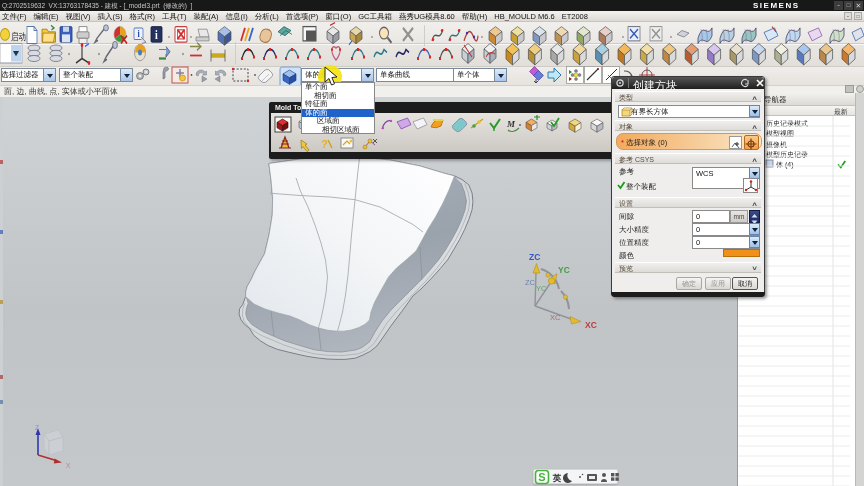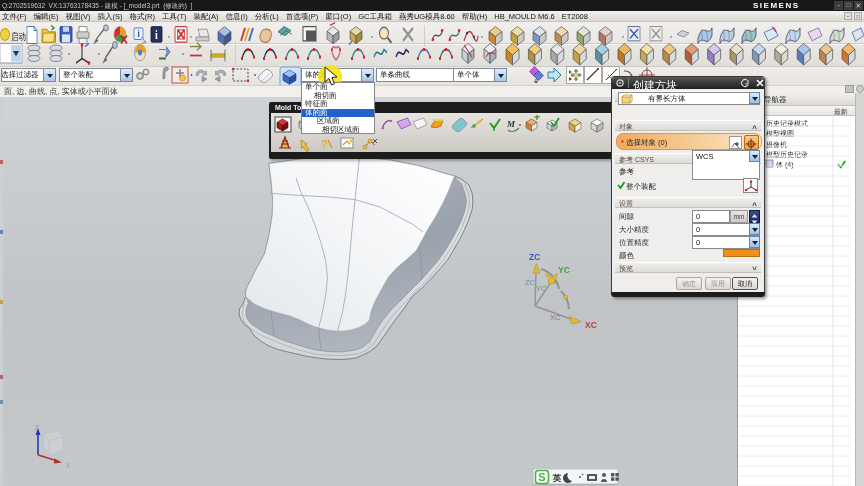--- a/index.html
+++ b/index.html
@@ -701,39 +701,39 @@
       <svg width="154" height="12" style="position:absolute;left:0;top:0">
         <circle cx="8" cy="6" r="3.1" fill="none" stroke="#ddd" stroke-width="1.2"></circle>
         <circle cx="8" cy="6" r="0.9" fill="#ddd"></circle>
         <rect x="16" y="1" width="1" height="10" fill="#777"></rect>
         <path d="M135,3 a3.5,3.5 0 1 0 1,5 M136,3 v4 h-3" stroke="#ddd" stroke-width="1.1" fill="none"></path>
         <path d="M145,3 l6,6 m0,-6 l-6,6" stroke="#fff" stroke-width="1.6"></path>
       </svg>
       <span style="position:absolute;left:21px;top:1px;font-size:11px">创建方块</span>
     </div>
     <div class="sect" style="top:14px">类型<span class="chev">˄</span></div>
-    <div class="dfield" style="left:6px;top:15px;width:142px;height:13px;padding-left:29px">有界长方体<svg width="12" height="11" style="position:absolute;left:2px;top:0.5px">
+    <div class="dfield" style="left:6px;top:28px;width:142px;height:13px;padding-left:12px">有界长方体<svg width="12" height="11" style="position:absolute;left:2px;top:0.5px">
         <rect x="1" y="3" width="8" height="6" fill="#f2d878" stroke="#b8881a" stroke-width="0.8"></rect>
         <path d="M1,3 l2,-2 h8 v6 l-2,2 M9,3 l2,-2" fill="none" stroke="#b8881a" stroke-width="0.8"></path>
       </svg><span class="dbtn-blue" style="right:-1px;top:-1px"></span></div>
     <div class="sect" style="top:43px">对象<span class="chev">˄</span></div>
     <div class="abs" style="left:4px;top:56px;width:146px;height:17px;background:linear-gradient(90deg,#f2aa5e,#f7cf9e 60%,#fbe7cd);border:1px solid #d89858;border-radius:7px">
       <span style="position:absolute;left:4px;top:4px;font-size:7.5px;color:#222"><span style="color:#c00">*</span> 选择对象 (0)</span>
       <span class="abs" style="right:19px;top:1.5px;width:13px;height:13px;background:#fdfdfb;border:1px solid #999"><svg width="11" height="11">
           <path d="M2,7 l3,-4 4,5" fill="none" stroke="#567" stroke-width="1"></path>
           <path d="M7,2 v4 m-2,-2 h4" stroke="#333" stroke-width="1"></path>
         </svg></span>
       <span class="abs" style="right:2px;top:0.5px;width:15px;height:15px;background:linear-gradient(180deg,#fbc98a,#f2a050);border:1.5px solid #b86a14;border-radius:2px"><svg width="12" height="12">
           <circle cx="6" cy="6" r="3" fill="none" stroke="#7a3a00" stroke-width="1.2"></circle>
           <path d="M6,0.5 v11 M0.5,6 h11" stroke="#7a3a00" stroke-width="1.1"></path>
         </svg></span>
     </div>
     <div class="sect" style="top:76px">参考 CSYS<span class="chev">˄</span></div>
     <div class="dlbl" style="left:7px;top:90px">参考</div>
-    <div class="dfield" style="left:80px;top:73px;width:68px;height:30px">WCS<span class="dbtn-blue" style="right:-1px;top:-1px"></span></div>
+    <div class="dfield" style="left:80px;top:90px;width:68px;height:22px">WCS<span class="dbtn-blue" style="right:-1px;top:-1px"></span></div>
     <div class="dlbl" style="left:14px;top:105px">整个装配</div>
     <svg width="9" height="9" style="position:absolute;left:5px;top:104px">
       <path d="M1,4 l2.5,3 4,-6" fill="none" stroke="#1a9a1a" stroke-width="1.8"></path>
     </svg>
     <div class="abs" style="left:131px;top:101px;width:15px;height:15px;background:#fdfdfb;border:1px solid #888"><svg width="13" height="13">
         <path d="M2,10 L7,7 M7,7 L7,1.5 M7,7 L12,10" stroke="#333" stroke-width="1"></path>
         <circle cx="7" cy="1.5" r="1.2" fill="#c22"></circle>
         <circle cx="12" cy="10" r="1.2" fill="#c22"></circle>
         <circle cx="2" cy="10" r="1.2" fill="#c22"></circle>
       </svg></div>

